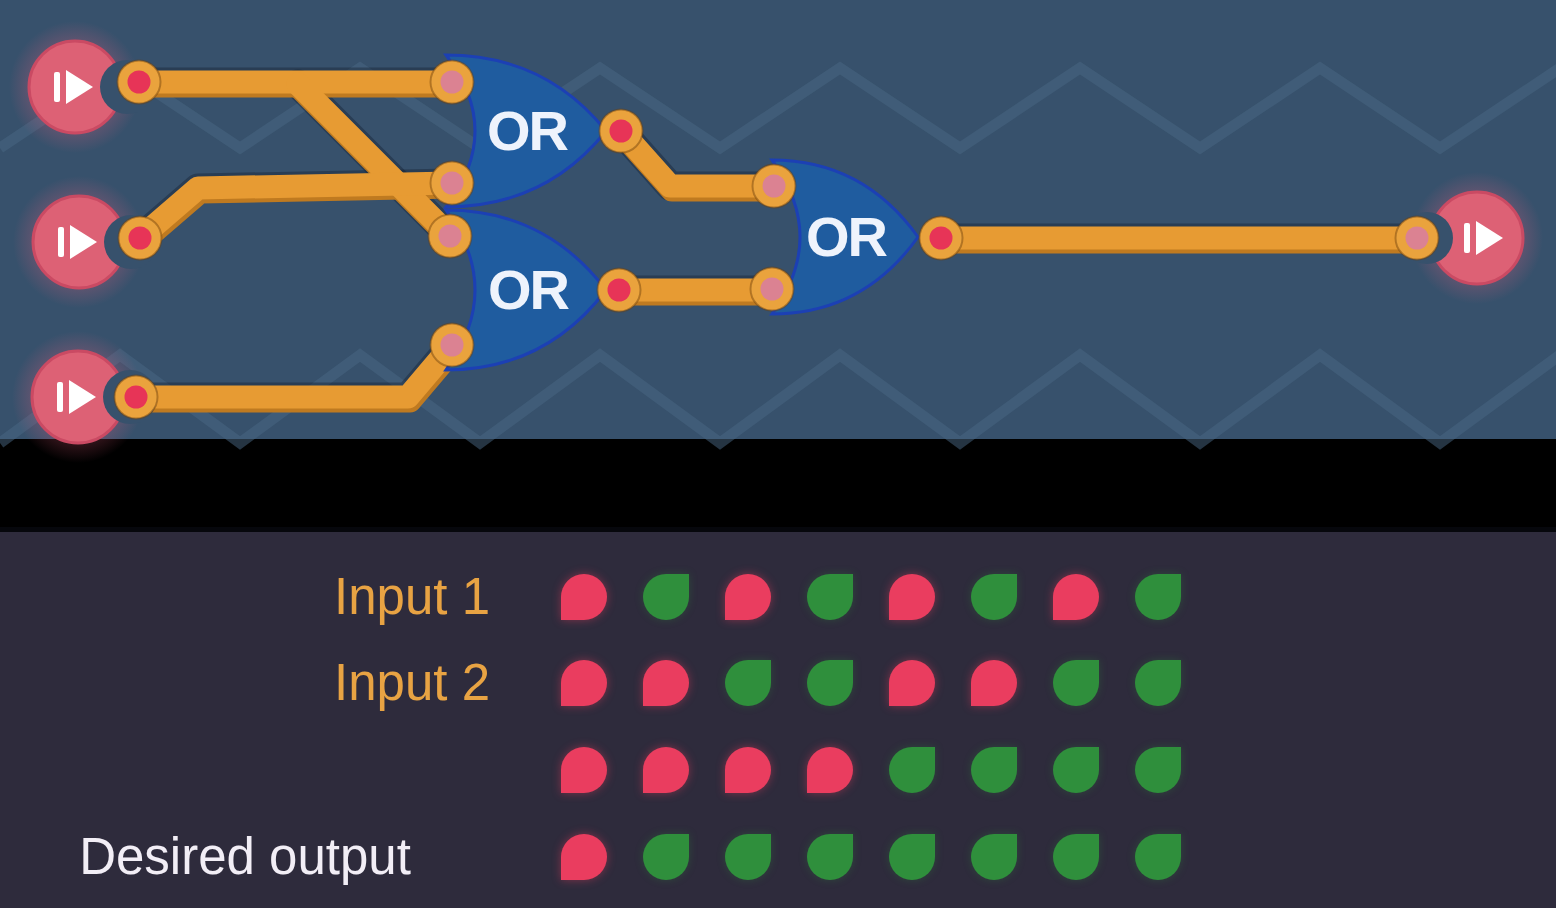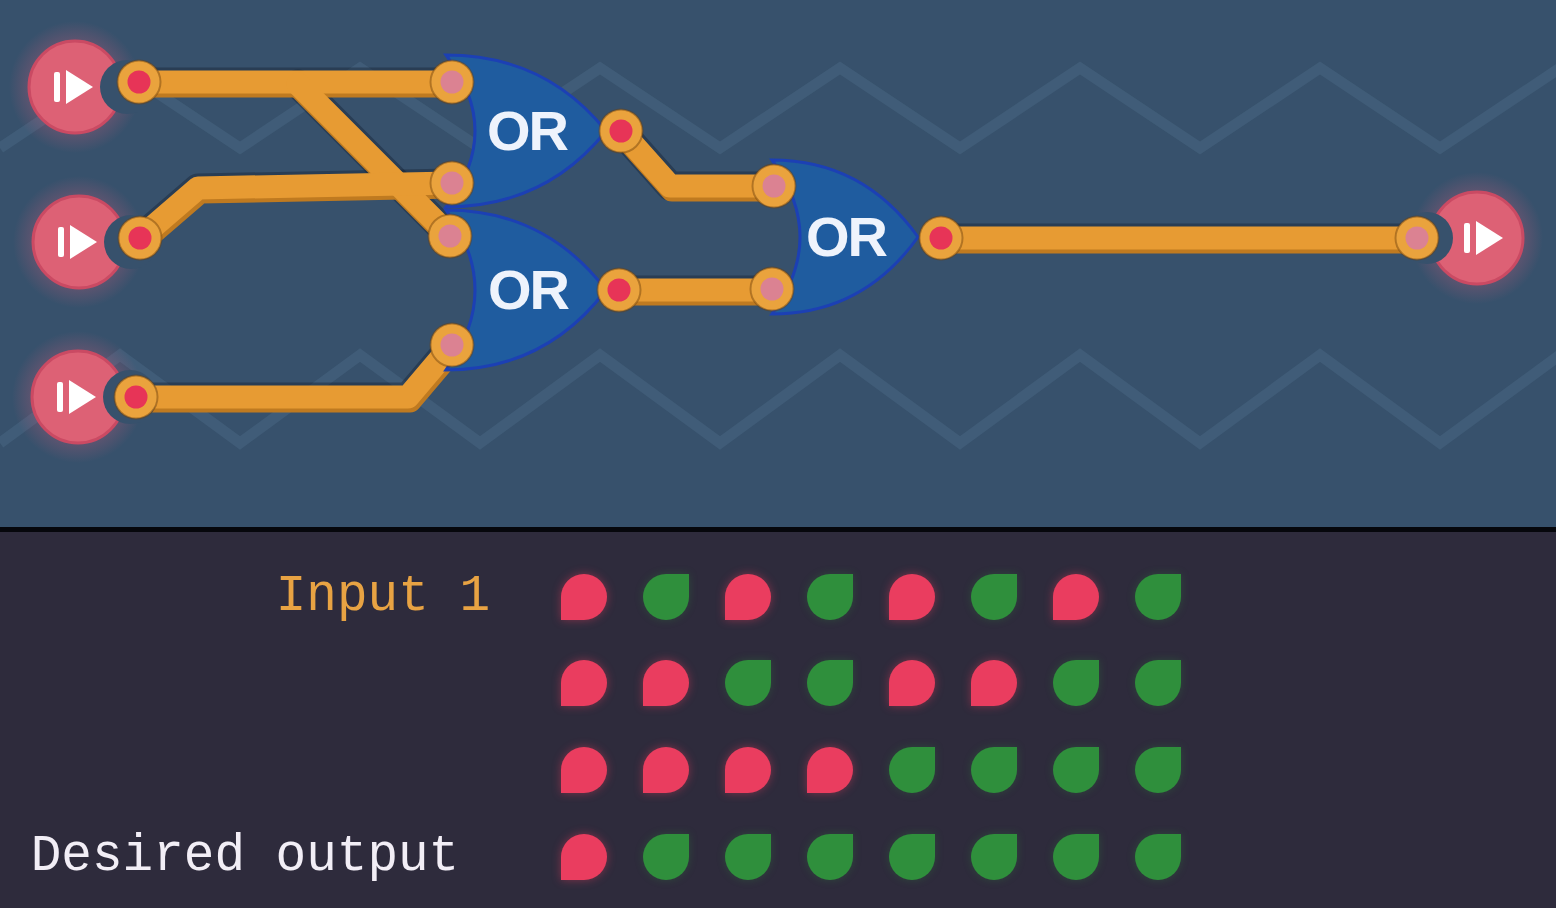--- a/index.html
+++ b/index.html
@@ -1,24 +1,24 @@
 <!DOCTYPE html>
 <html><head>
 <meta charset="utf-8">
 <style>
   html,body{margin:0;padding:0;background:#000;}
   .stage{position:relative;width:1556px;height:908px;overflow:hidden;
          font-family:"Liberation Sans",sans-serif;}
-  .circuit{position:absolute;top:0;left:0;width:1556px;height:527px;background:#37516c;}
+  .circuit{position:absolute;top:0;left:0;width:1556px;height:439px;background:#37516c;}
   .circuit svg{display:block;}
   .divider{position:absolute;top:527px;left:0;width:1556px;height:5px;background:#06070c;}
   .truth-panel{position:absolute;top:532px;left:0;width:1556px;height:376px;background:#2e2b3c;}
   .tt-row{position:absolute;left:0;right:0;height:62px;}
   .tt-label{position:absolute;left:0;top:0;width:490px;height:62px;line-height:62px;
-            text-align:right;font-family:Liberation Mono, monospace;
+            text-align:right;font-family:Liberation Sans, sans-serif;
             font-size:51px;color:#e8a343;white-space:nowrap;}
   .tt-row.output .tt-label{color:#f2eef6;text-align:center;}
   .tt-dots{position:absolute;left:561px;top:8px;display:flex;gap:36px;}
   .dot{width:46px;height:46px;}
   .dot.off{background:#ea3d5f;border-radius:50% 50% 50% 0;
            box-shadow:0 0 10px rgba(234,61,95,.45);}
   .dot.on{background:#2f8f3c;border-radius:50% 0 50% 50%;
           box-shadow:0 0 8px rgba(47,143,60,.30);}
   .or-label{font-family:"Liberation Sans",sans-serif;font-weight:bold;
             font-size:56px;letter-spacing:-2px;fill:#eef3fc;}
@@ -207,20 +207,21 @@
           <div class="dot on"></div>
           <div class="dot off"></div>
           <div class="dot on"></div>
           <div class="dot off"></div>
           <div class="dot on"></div>
           <div class="dot off"></div>
           <div class="dot on"></div>
         </div>
     </div>
     <div class="tt-row" style="top:120px">
+      <div class="tt-label">Input 2</div>
       <div class="tt-dots">
           <div class="dot off"></div>
           <div class="dot off"></div>
           <div class="dot on"></div>
           <div class="dot on"></div>
           <div class="dot off"></div>
           <div class="dot off"></div>
           <div class="dot on"></div>
           <div class="dot on"></div>
         </div>

